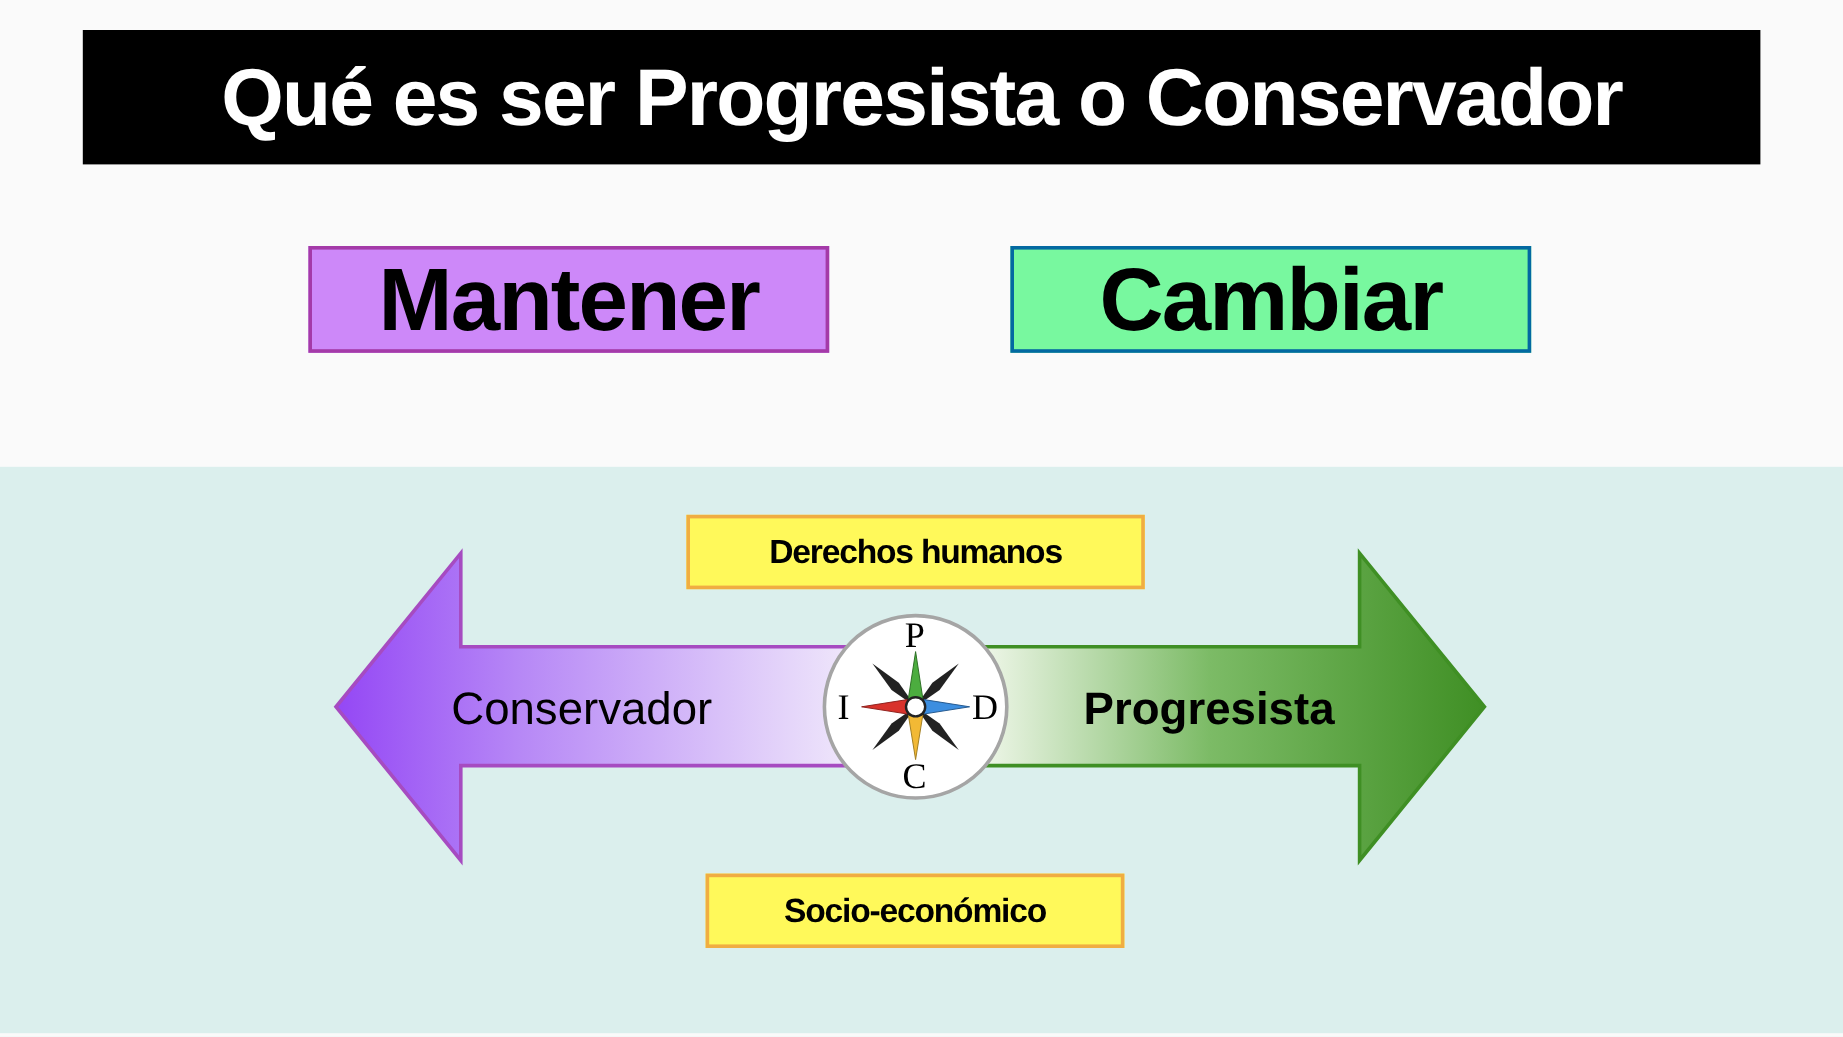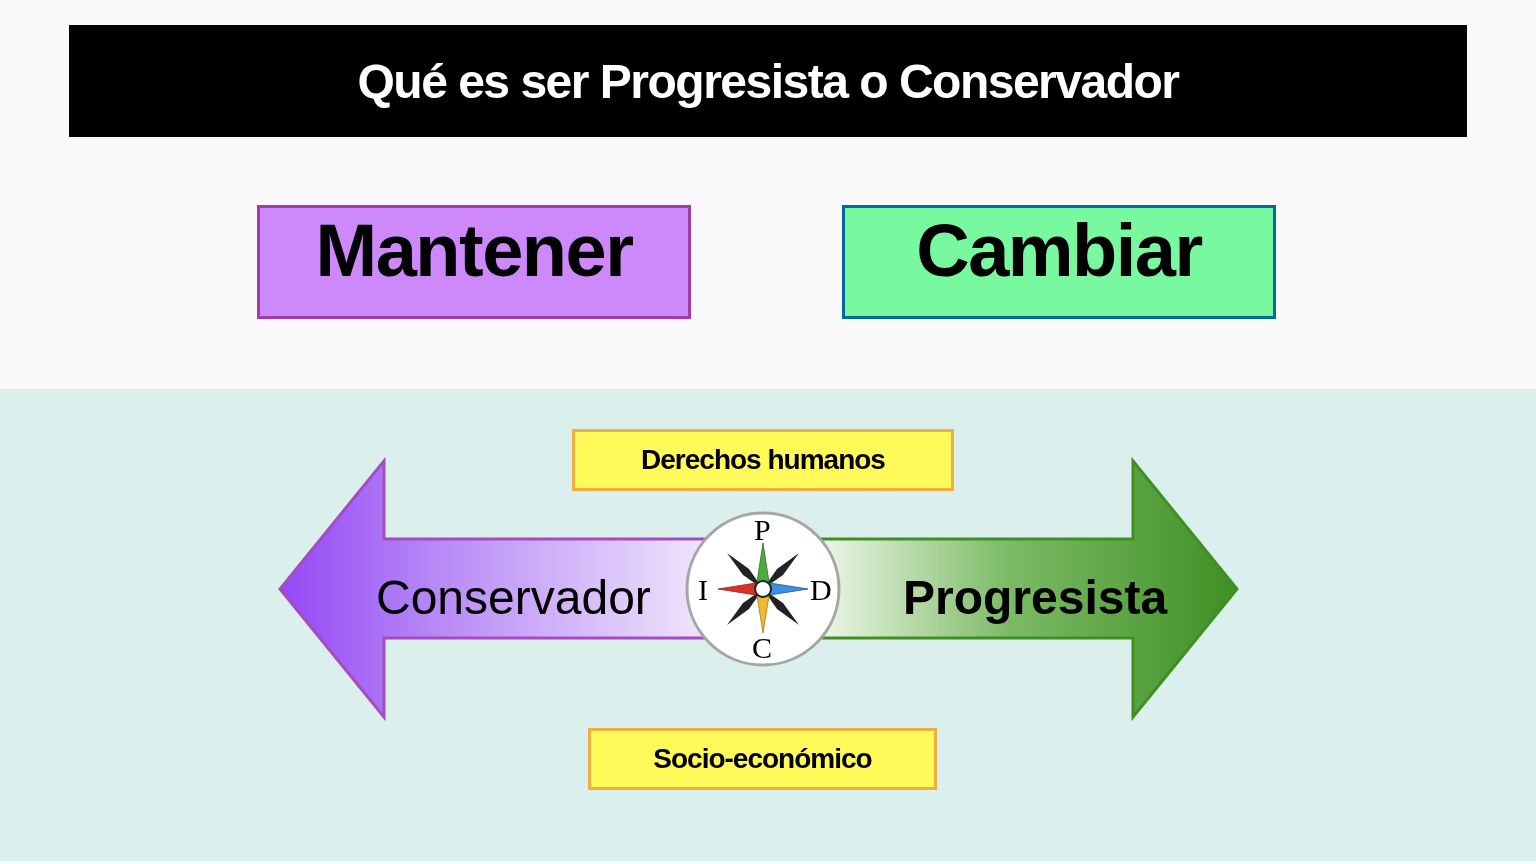--- a/index.html
+++ b/index.html
@@ -6,33 +6,33 @@
   body {
     width: 1536px; height: 864px; position: relative; overflow: hidden;
     background: #fafafa;
     font-family: "Liberation Sans", sans-serif;
   }
   .top-area { position: absolute; left: 0; top: 0; width: 1536px; height: 389px; background: #fafafa; }
   .bottom-area { position: absolute; left: 0; top: 389px; width: 1536px; height: 472px; background: #dbefed; }
   .title-bar {
     position: absolute; left: 69px; top: 25px; width: 1398px; height: 112px;
     background: #000; color: #fff; display: flex; align-items: center; justify-content: center;
-    font-weight: bold; font-size: 48px; letter-spacing: -1.5px; white-space: nowrap;
+    font-weight: bold; font-size: 67px; letter-spacing: -1.5px; white-space: nowrap;
   }
   .concept-box {
-    position: absolute; top: 205px; width: 434px; height: 114px;
-    display: flex; justify-content: center;
+    position: absolute; top: 205px; width: 434px; height: 89px;
+    display: flex; align-items: center; justify-content: center;
     font-weight: bold; font-size: 74px; letter-spacing: -1.5px; color: #000;
     box-sizing: border-box;
   }
   .box-mantener { left: 257px; background: #cd88f9; border: 3px solid #a43aa8; }
   .box-cambiar { left: 842px; background: #78f89f; border: 3px solid #0369a1; }
   .diagram-svg { position: absolute; left: 0; top: 0; }
   .arrow-label {
-    position: absolute; font-size: 48px; color: #000; white-space: nowrap;
+    position: absolute; font-size: 38px; color: #000; white-space: nowrap;
   }
   .label-conservador { left: 376px; top: 570px; }
   .label-progresista { left: 903px; top: 570px; font-weight: bold; }
   .tag {
     position: absolute; background: #fff95a; border: 3px solid #f0ad42;
     display: flex; align-items: center; justify-content: center; box-sizing: border-box;
     font-weight: bold; font-size: 28px; letter-spacing: -1px; color: #000; white-space: nowrap;
   }
   .tag-derechos { left: 572px; top: 429px; width: 382px; height: 62px; }
   .tag-socio { left: 588px; top: 728px; width: 349px; height: 62px; }

